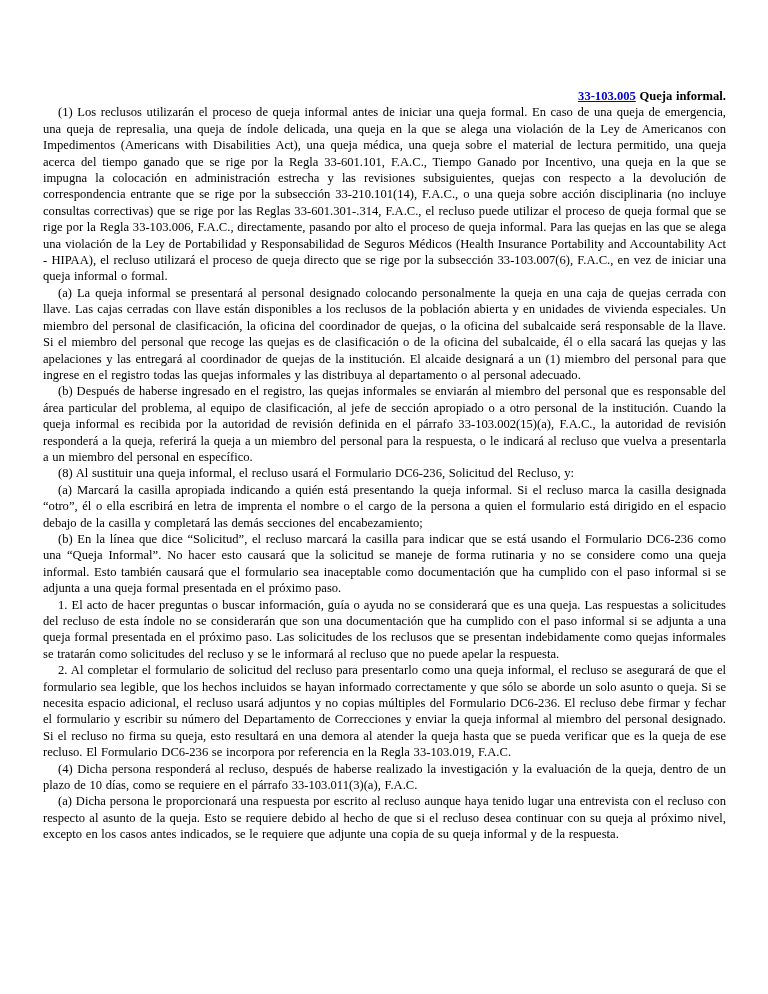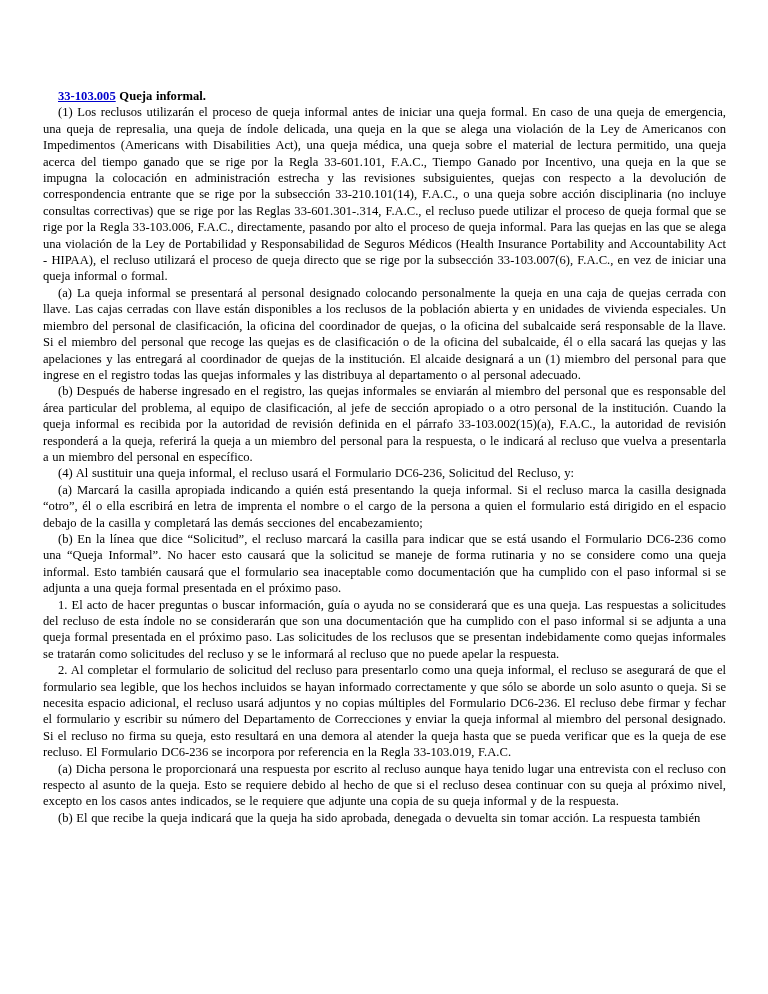--- a/index.html
+++ b/index.html
@@ -20,21 +20,21 @@
     color: #000000;
     overflow: hidden;
   }
   .para {
     margin: 0;
     text-align: justify;
     text-indent: 15px;
     word-spacing: 0.5px;
   }
   .heading {
-    text-align: left;
+    text-align: right;
   }
   .rule-link {
     color: #0000cc;
     text-decoration: underline;
     font-weight: bold;
     cursor: pointer;
   }
   .section-title {
     font-weight: bold;
   }
@@ -42,21 +42,21 @@
 </head>
 <body>
 
 <div class="page">
 
   <p class="para heading"><a class="rule-link">33-103.005</a><span class="section-title"> Queja informal.</span></p>
 
   <p class="para">(1) Los reclusos utilizarán el proceso de queja informal antes de iniciar una queja formal. En caso de una queja de emergencia, una queja de represalia, una queja de índole delicada, una queja en la que se alega una violación de la Ley de Americanos con Impedimentos (Americans with Disabilities Act), una queja médica, una queja sobre el material de lectura permitido, una queja acerca del tiempo ganado que se rige por la Regla 33-601.101, F.A.C., Tiempo Ganado por Incentivo, una queja en la que se impugna la colocación en administración estrecha y las revisiones subsiguientes, quejas con respecto a la devolución de correspondencia entrante que se rige por la subsección 33-210.101(14), F.A.C., o una queja sobre acción disciplinaria (no incluye consultas correctivas) que se rige por las Reglas 33-601.301-.314, F.A.C., el recluso puede utilizar el proceso de queja formal que se rige por la Regla 33-103.006, F.A.C., directamente, pasando por alto el proceso de queja informal. Para las quejas en las que se alega una violación de la Ley de Portabilidad y Responsabilidad de Seguros Médicos (Health Insurance Portability and Accountability Act - HIPAA), el recluso utilizará el proceso de queja directo que se rige por la subsección 33-103.007(6), F.A.C., en vez de iniciar una queja informal o formal.</p>
   <p class="para">(a) La queja informal se presentará al personal designado colocando personalmente la queja en una caja de quejas cerrada con llave. Las cajas cerradas con llave están disponibles a los reclusos de la población abierta y en unidades de vivienda especiales. Un miembro del personal de clasificación, la oficina del coordinador de quejas, o la oficina del subalcaide será responsable de la llave. Si el miembro del personal que recoge las quejas es de clasificación o de la oficina del subalcaide, él o ella sacará las quejas y las apelaciones y las entregará al coordinador de quejas de la institución. El alcaide designará a un (1) miembro del personal para que ingrese en el registro todas las quejas informales y las distribuya al departamento o al personal adecuado.</p>
   <p class="para">(b) Después de haberse ingresado en el registro, las quejas informales se enviarán al miembro del personal que es responsable del área particular del problema, al equipo de clasificación, al jefe de sección apropiado o a otro personal de la institución. Cuando la queja informal es recibida por la autoridad de revisión definida en el párrafo 33-103.002(15)(a), F.A.C., la autoridad de revisión responderá a la queja, referirá la queja a un miembro del personal para la respuesta, o le indicará al recluso que vuelva a presentarla a un miembro del personal en específico.</p>
-  <p class="para">(4) Al sustituir una queja informal, el recluso usará el Formulario DC6-236, Solicitud del Recluso, y:</p>
+  <p class="para">(8) Al sustituir una queja informal, el recluso usará el Formulario DC6-236, Solicitud del Recluso, y:</p>
   <p class="para">(a) Marcará la casilla apropiada indicando a quién está presentando la queja informal. Si el recluso marca la casilla designada “otro”, él o ella escribirá en letra de imprenta el nombre o el cargo de la persona a quien el formulario está dirigido en el espacio debajo de la casilla y completará las demás secciones del encabezamiento;</p>
   <p class="para">(b) En la línea que dice “Solicitud”, el recluso marcará la casilla para indicar que se está usando el Formulario DC6-236 como una “Queja Informal”. No hacer esto causará que la solicitud se maneje de forma rutinaria y no se considere como una queja informal. Esto también causará que el formulario sea inaceptable como documentación que ha cumplido con el paso informal si se adjunta a una queja formal presentada en el próximo paso.</p>
   <p class="para">1. El acto de hacer preguntas o buscar información, guía o ayuda no se considerará que es una queja. Las respuestas a solicitudes del recluso de esta índole no se considerarán que son una documentación que ha cumplido con el paso informal si se adjunta a una queja formal presentada en el próximo paso. Las solicitudes de los reclusos que se presentan indebidamente como quejas informales se tratarán como solicitudes del recluso y se le informará al recluso que no puede apelar la respuesta.</p>
   <p class="para">2. Al completar el formulario de solicitud del recluso para presentarlo como una queja informal, el recluso se asegurará de que el formulario sea legible, que los hechos incluidos se hayan informado correctamente y que sólo se aborde un solo asunto o queja. Si se necesita espacio adicional, el recluso usará adjuntos y no copias múltiples del Formulario DC6-236. El recluso debe firmar y fechar el formulario y escribir su número del Departamento de Correcciones y enviar la queja informal al miembro del personal designado. Si el recluso no firma su queja, esto resultará en una demora al atender la queja hasta que se pueda verificar que es la queja de ese recluso. El Formulario DC6-236 se incorpora por referencia en la Regla 33-103.019, F.A.C.</p>
+  <p class="para">(4) Dicha persona responderá al recluso, después de haberse realizado la investigación y la evaluación de la queja, dentro de un plazo de 10 días, como se requiere en el párrafo 33-103.011(3)(a), F.A.C.</p>
   <p class="para">(a) Dicha persona le proporcionará una respuesta por escrito al recluso aunque haya tenido lugar una entrevista con el recluso con respecto al asunto de la queja. Esto se requiere debido al hecho de que si el recluso desea continuar con su queja al próximo nivel, excepto en los casos antes indicados, se le requiere que adjunte una copia de su queja informal y de la respuesta.</p>
-  <p class="para">(b) El que recibe la queja indicará que la queja ha sido aprobada, denegada o devuelta sin tomar acción. La respuesta también</p>
 
 </div>
 
 </body></html>

